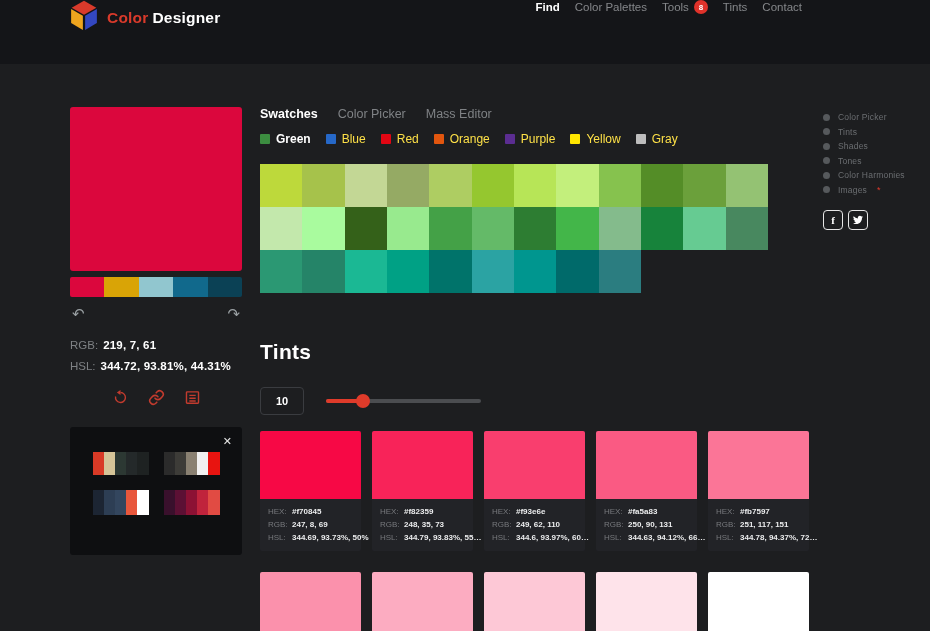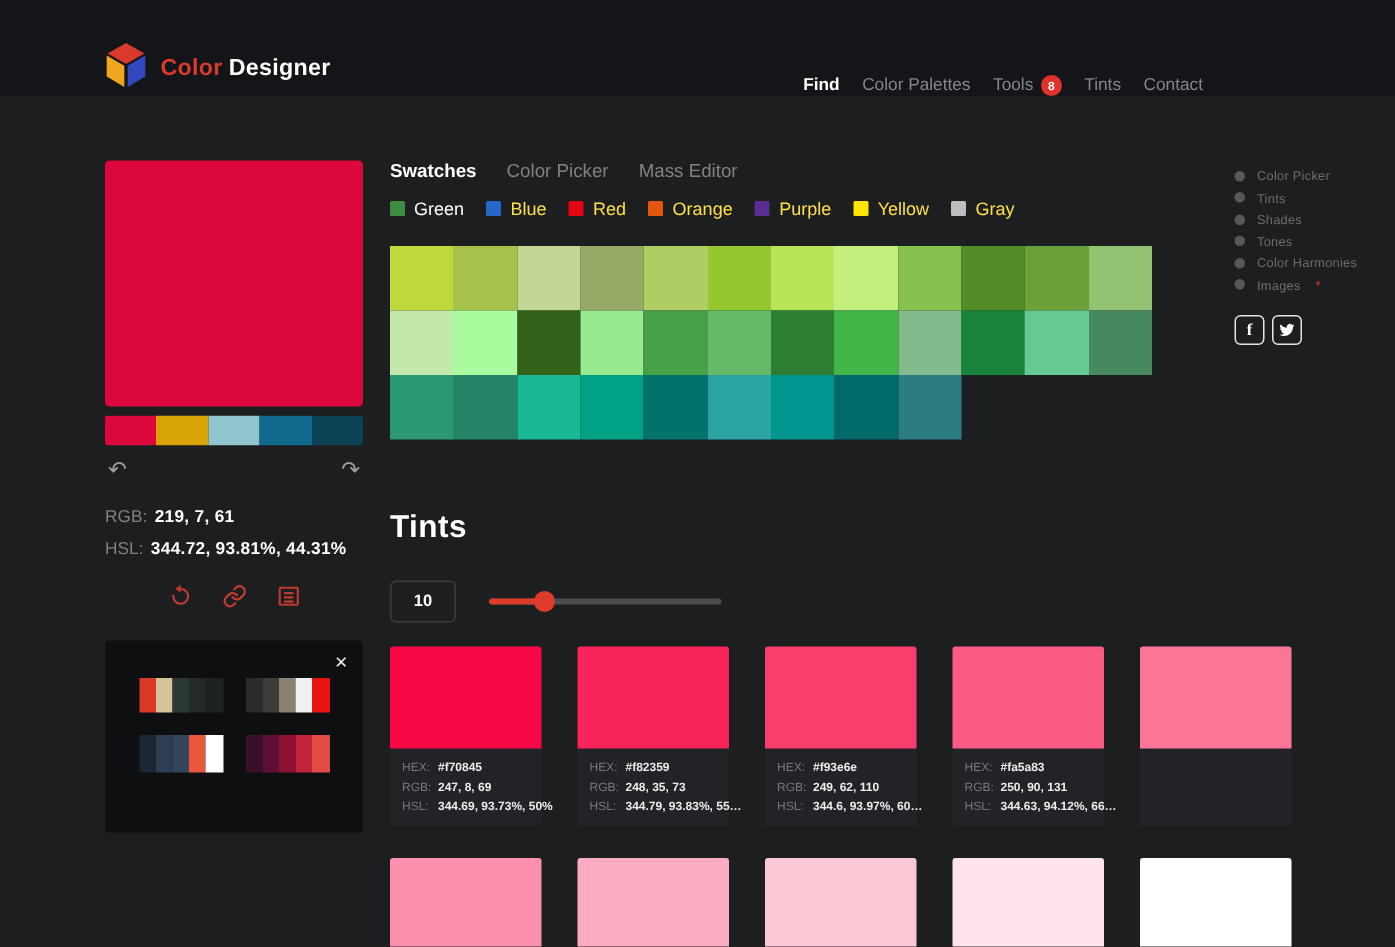--- a/index.html
+++ b/index.html
@@ -1,21 +1,21 @@
 <!DOCTYPE html>
 <html><head>
 <meta charset="utf-8">
 <style>
   * { margin:0; padding:0; box-sizing:border-box; }
   html,body { width:930px; height:631px; overflow:hidden; }
   body { background:#1d1e20; font-family:"Liberation Sans", sans-serif; color:#fff; position:relative; }
 
   
   .header { position:absolute; top:0; left:0; width:930px; height:64px; background:#141518;
-            display:flex; align-items:flex-end; padding:0 128px 0 70px; }
+            display:flex; align-items:flex-start; padding:0 128px 0 70px; }
   .logo { display:flex; align-items:center; gap:9px; }
   .logo-text { font-size:15.5px; font-weight:700; letter-spacing:.2px; }
   .logo-color { color:#d93a2b; }
   .logo-designer { color:#fff; margin-left:4px; }
   .nav { margin-left:auto; display:flex; align-items:center; gap:15px; }
   .nav-item { display:flex; align-items:center; gap:5px; font-size:11.5px; color:#85878a; cursor:pointer; text-decoration:none; }
   .nav-item.active .nav-label { color:#fff; font-weight:700; }
   .nav-badge { background:#e0322a; color:#fff; width:14px; height:14px; border-radius:50%;
                font-size:8px; font-weight:700; display:flex; align-items:center; justify-content:center; }
   .nav-badge:empty { display:none; }
@@ -45,36 +45,36 @@
 
   
   .main-col { position:absolute; left:260px; top:107px; width:549px; }
   .tabs { display:flex; gap:20px; }
   .tab { font-size:12.5px; color:#7f8285; cursor:pointer; }
   .tab.active { color:#fff; font-weight:700; }
   .filters { margin-top:11px; display:flex; gap:15px; align-items:center; }
   .filter { display:flex; align-items:center; gap:6px; cursor:pointer; }
   .filter-swatch { width:10px; height:10px; border-radius:1px; }
   .filter-label { font-size:12px; color:#fde047; }
-  .filter.active .filter-label { color:#fff; font-weight:400; }
+  .filter.active .filter-label { color:#fff; font-weight:700; }
 
   .swatch-grid { margin-top:18px; }
   .swatch-row { display:flex; }
   .swatch-cell { width:42.33px; height:43px; cursor:pointer; }
 
   .tints-title { margin-top:47px; font-size:21px; font-weight:700; letter-spacing:.3px; }
   .tints-controls { margin-top:23px; height:28px; display:flex; align-items:center; }
   .count-input { width:44px; height:28px; background:transparent; border:1px solid #3a3c40; border-radius:4px;
                  color:#fff; font-size:11px; font-weight:700; text-align:center; font-family:"Liberation Sans", sans-serif; }
   .slider { position:relative; margin-left:22px; width:155px; height:14px; cursor:pointer; }
   .slider-track { position:absolute; top:5px; left:0; width:100%; height:4px; background:#4b4d50; border-radius:2px; }
   .slider-fill  { position:absolute; top:5px; left:0; height:4px; background:#df3b2a; border-radius:2px; }
   .slider-thumb { position:absolute; top:0; width:14px; height:14px; background:#df3b2a; border-radius:50%; transform:translateX(-50%); }
 
-  .cards { margin-top:16px; display:flex; gap:24px; }
+  .cards { margin-top:16px; display:flex; gap:11px; }
   .cards.row2 { margin-top:21px; }
   .card { width:101px; background:#222327; border-radius:2px; cursor:pointer; }
   .card-swatch { width:101px; height:68px; border-radius:2px 2px 0 0; }
   .card-info { padding:6px 8px 7px; }
   .card-row { font-size:8px; line-height:13px; white-space:nowrap; }
   .card-row .lbl { color:#77797d; display:inline-block; width:24px; }
   .card-row .val { color:#ebeced; font-weight:700; }
 
   
   .right-col { position:absolute; left:823px; top:110px; width:100px; }
@@ -350,20 +350,25 @@
         <div class="card-swatch" style="background: rgb(250, 90, 131);"></div>
         <div class="card-info">
           <div class="card-row"><span class="lbl">HEX:</span><span class="val">#fa5a83</span></div>
           <div class="card-row"><span class="lbl">RGB:</span><span class="val">250, 90, 131</span></div>
           <div class="card-row"><span class="lbl">HSL:</span><span class="val">344.63, 94.12%, 66…</span></div>
         </div>
       </div>
 
       <div class="card">
         <div class="card-swatch" style="background: rgb(251, 117, 151);"></div>
+        <div class="card-info">
+          <div class="card-row"><span class="lbl">HEX:</span><span class="val">#fb7597</span></div>
+          <div class="card-row"><span class="lbl">RGB:</span><span class="val">251, 117, 151</span></div>
+          <div class="card-row"><span class="lbl">HSL:</span><span class="val">344.78, 94.37%, 72…</span></div>
+        </div>
       </div>
     </div>
 
   <div class="cards row2">
 
       <div class="card">
         <div class="card-swatch" style="background: rgb(251, 145, 172);"></div>
 
       </div>
 

